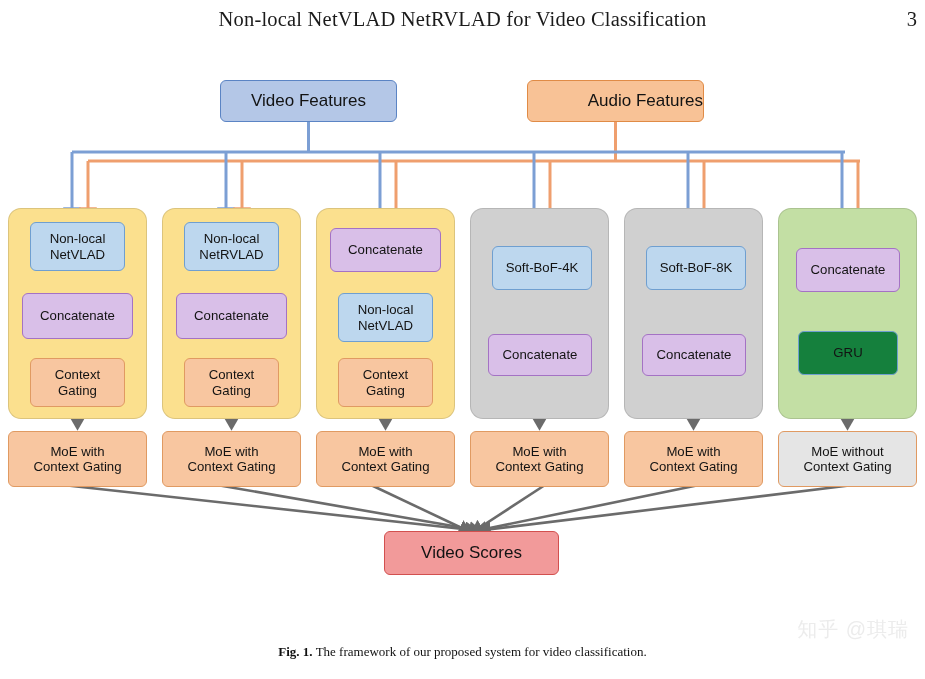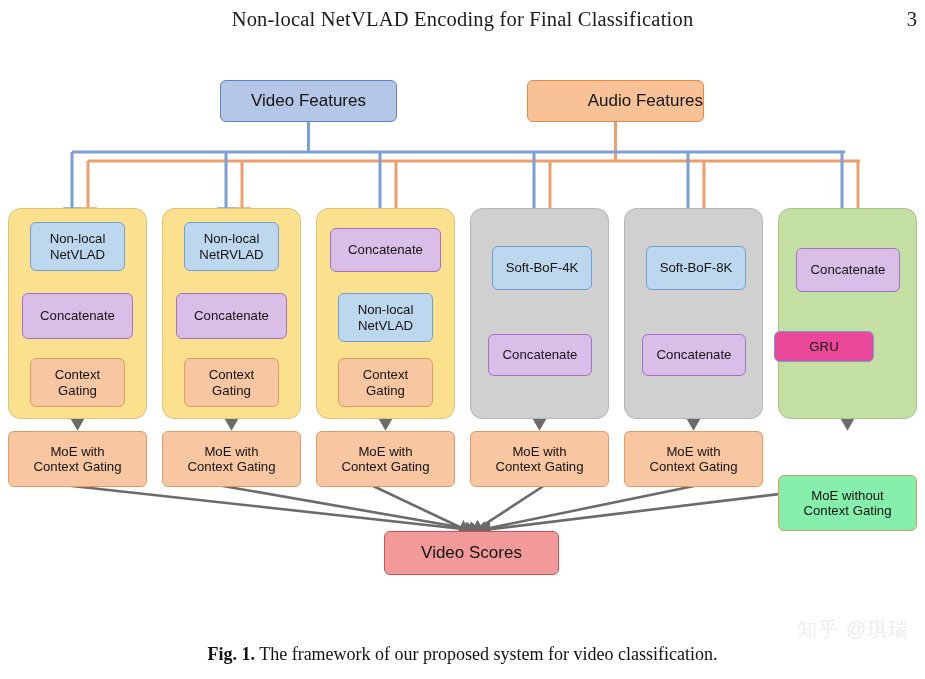--- a/index.html
+++ b/index.html
@@ -35,37 +35,37 @@
   .node.small{font-size:13.2px;}
   .node.big{font-size:17px;}
 
   .grp{
     position:absolute;box-sizing:border-box;border-radius:13px;
     border:1.5px solid rgba(0,0,0,.12);
   }
 
   .caption{
     position:absolute;left:0;top:644px;width:925px;text-align:center;
-    font-family:"Liberation Serif", serif;font-size:18px;color:#111;
+    font-family:"Liberation Serif", serif;font-size:13px;color:#111;
   }
   .caption b{font-weight:bold;}
 
   .watermark{
     position:absolute;right:16px;top:616px;
     font-size:20px;color:#ececec;letter-spacing:1px;
     user-select:none;
   }
 </style>
 </head>
 <body>
 
 <div id="page">
 
   <div class="hdr">
-    <div class="hdr-title">Non-local NetVLAD Encoding for Final Classification</div>
+    <div class="hdr-title">Non-local NetVLAD NetRVLAD for Video Classification</div>
     <div class="hdr-page">3</div>
   </div>
 
   <svg id="wires" viewBox="0 0 925 679">
       <defs>
         <marker id="ab" markerWidth="7" markerHeight="7" refX="2.6" refY="3" orient="auto" markerUnits="strokeWidth">
           <path d="M0,0 L5.2,3 L0,6 z" fill="#7c9fd4"></path>
         </marker>
         <marker id="ao" markerWidth="7" markerHeight="7" refX="2.6" refY="3" orient="auto" markerUnits="strokeWidth">
           <path d="M0,0 L5.2,3 L0,6 z" fill="#ef9f6e"></path>
@@ -191,24 +191,24 @@
         <span style="white-space: pre-line;">Concatenate</span>
       </div>
       <div class="node small" style="left: 624px; top: 431px; width: 139px; height: 56px; background: rgb(248, 198, 160); border-color: rgb(224, 154, 98);">
         <span style="white-space: pre-line;">MoE with
 Context Gating</span>
       </div>
       <div class="grp" style="left: 778px; top: 208px; width: 139px; height: 211px; background: rgb(195, 223, 164);"></div>
       <div class="node small" style="left: 796px; top: 248px; width: 104px; height: 44px; background: rgb(217, 191, 232); border-color: rgb(164, 114, 196);">
         <span style="white-space: pre-line;">Concatenate</span>
       </div>
-      <div class="node small" style="left: 774px; top: 331px; width: 100px; height: 31px; background: #ec4899; border-color: rgb(111, 159, 208);">
+      <div class="node small" style="left: 798px; top: 331px; width: 100px; height: 44px; background: #15803d; border-color: rgb(111, 159, 208);">
         <span style="white-space: pre-line;">GRU</span>
       </div>
-      <div class="node small" style="left: 778px; top: 431px; width: 139px; height: 56px; background: #86efac; border-color: rgb(224, 154, 98); margin-top: 44px;">
+      <div class="node small" style="left: 778px; top: 431px; width: 139px; height: 56px; background: #e5e5e5; border-color: rgb(224, 154, 98);">
         <span style="white-space: pre-line;">MoE without
 Context Gating</span>
       </div>
       <div class="node big" style="left: 384px; top: 531px; width: 175px; height: 44px; background: rgb(242, 154, 154); border-color: rgb(210, 80, 79);">
         <span style="white-space: pre-line;">Video Scores</span>
       </div>
     </div>
 
   <div class="caption">
     <b>Fig. 1.</b>

